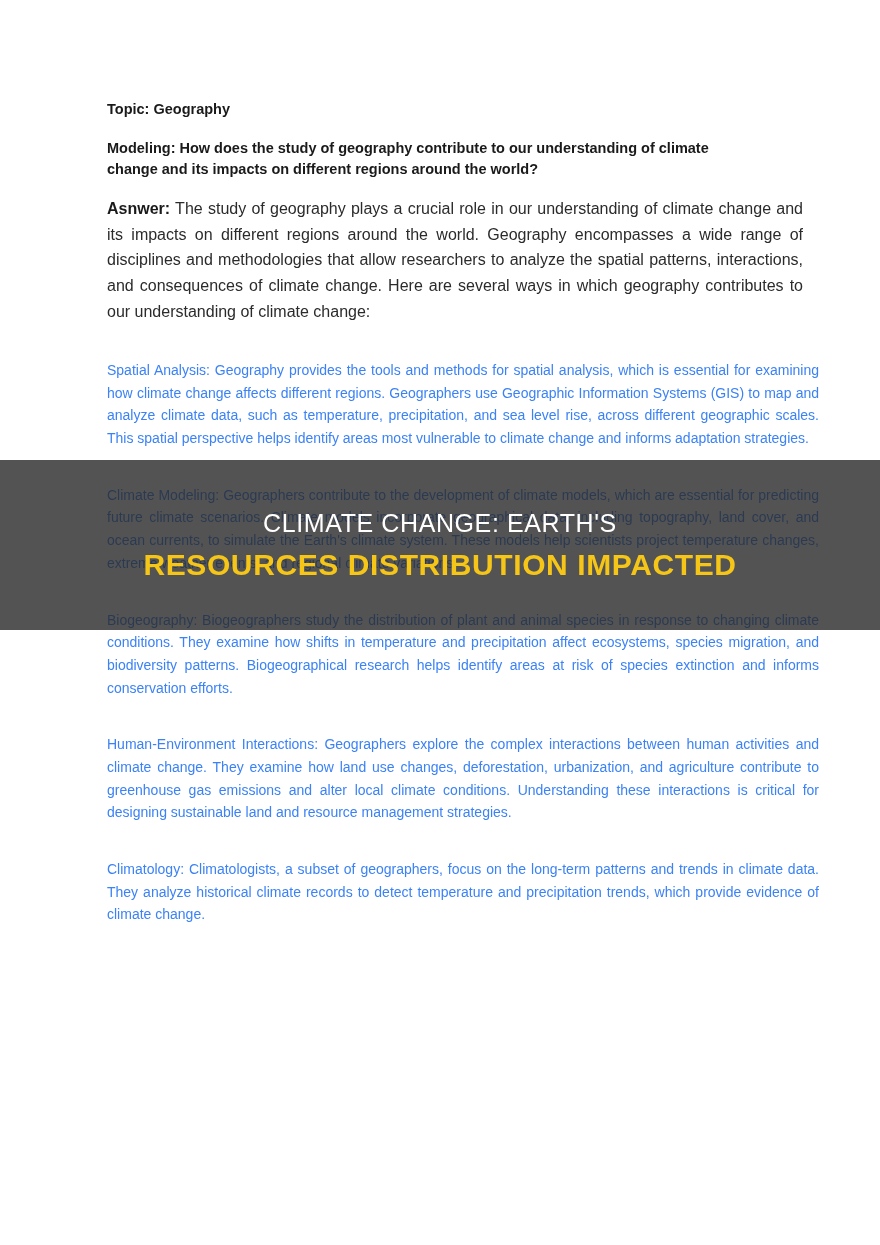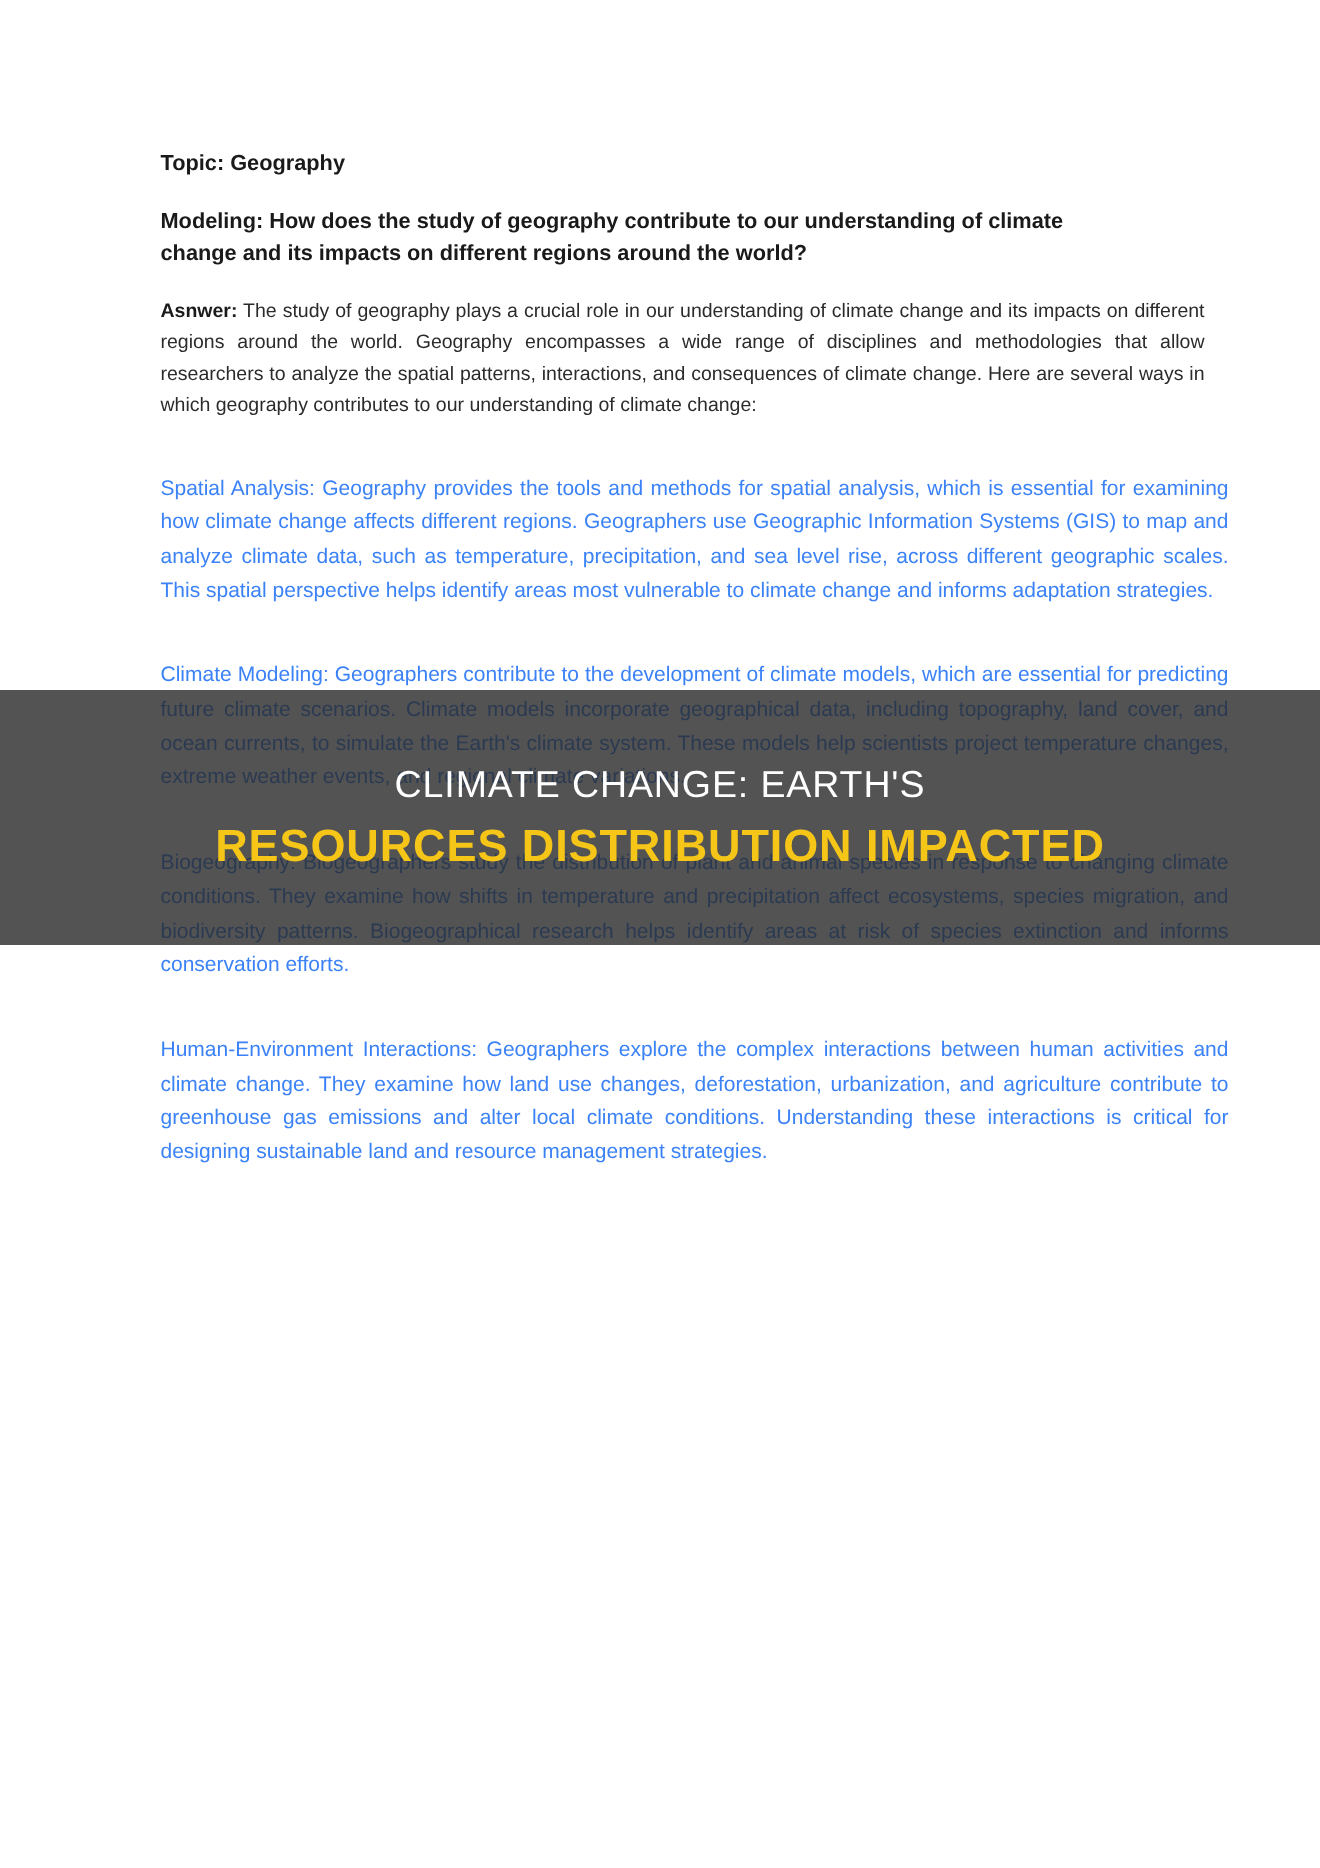--- a/index.html
+++ b/index.html
@@ -37,21 +37,21 @@
   }
   .question {
     font-size: 14.5px;
     font-weight: bold;
     color: #1a1a1a;
     margin: 0 0 16px 0;
     line-height: 1.45;
     max-width: 650px;
   }
   .answer-para {
-    font-size: 13px;
+    font-size: 16px;
     color: #2b2b2b;
     line-height: 1.62;
     text-align: justify;
     margin: 0 16px 34px 0;
   }
   .answer-para .lead {
     font-weight: bold;
     color: #1a1a1a;
   }
   .para {
@@ -103,20 +103,21 @@
     <p class="answer-para"><span class="lead">Asnwer:</span><span> The study of geography plays a crucial role in our understanding of climate change and its impacts on different regions around the world. Geography encompasses a wide range of disciplines and methodologies that allow researchers to analyze the spatial patterns, interactions, and consequences of climate change. Here are several ways in which geography contributes to our understanding of climate change:</span></p>
 
     <p class="para">Spatial Analysis: Geography provides the tools and methods for spatial analysis, which is essential for examining how climate change affects different regions. Geographers use Geographic Information Systems (GIS) to map and analyze climate data, such as temperature, precipitation, and sea level rise, across different geographic scales. This spatial perspective helps identify areas most vulnerable to climate change and informs adaptation strategies.</p>
 
     <p class="para">Climate Modeling: Geographers contribute to the development of climate models, which are essential for predicting future climate scenarios. Climate models incorporate geographical data, including topography, land cover, and ocean currents, to simulate the Earth's climate system. These models help scientists project temperature changes, extreme weather events, and regional climate variations.</p>
 
     <p class="para">Biogeography: Biogeographers study the distribution of plant and animal species in response to changing climate conditions. They examine how shifts in temperature and precipitation affect ecosystems, species migration, and biodiversity patterns. Biogeographical research helps identify areas at risk of species extinction and informs conservation efforts.</p>
 
     <p class="para">Human-Environment Interactions: Geographers explore the complex interactions between human activities and climate change. They examine how land use changes, deforestation, urbanization, and agriculture contribute to greenhouse gas emissions and alter local climate conditions. Understanding these interactions is critical for designing sustainable land and resource management strategies.</p>
 
+    <p class="para">Climatology: Climatologists, a subset of geographers, focus on the long-term patterns and trends in climate data. They analyze historical climate records to detect temperature and precipitation trends, which provide evidence of climate change.</p>
 
   </div>
 
   <div class="overlay">
     <div class="overlay-line1">CLIMATE CHANGE: EARTH'S</div>
     <div class="overlay-line2">RESOURCES DISTRIBUTION IMPACTED</div>
   </div>
 
 </div>
 

